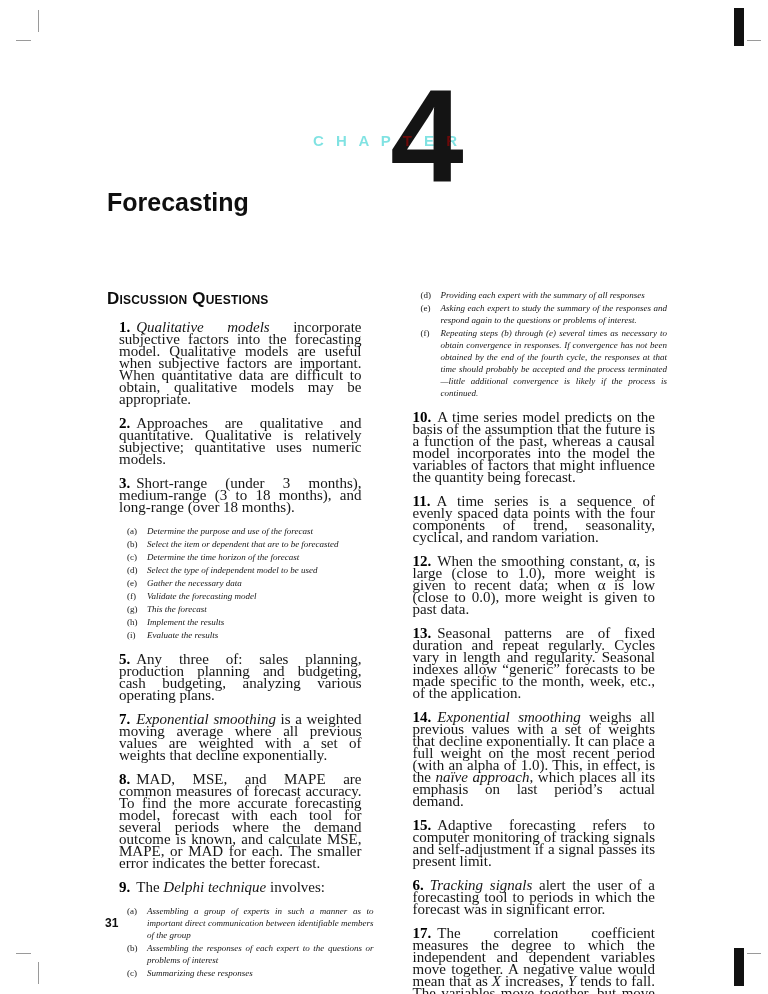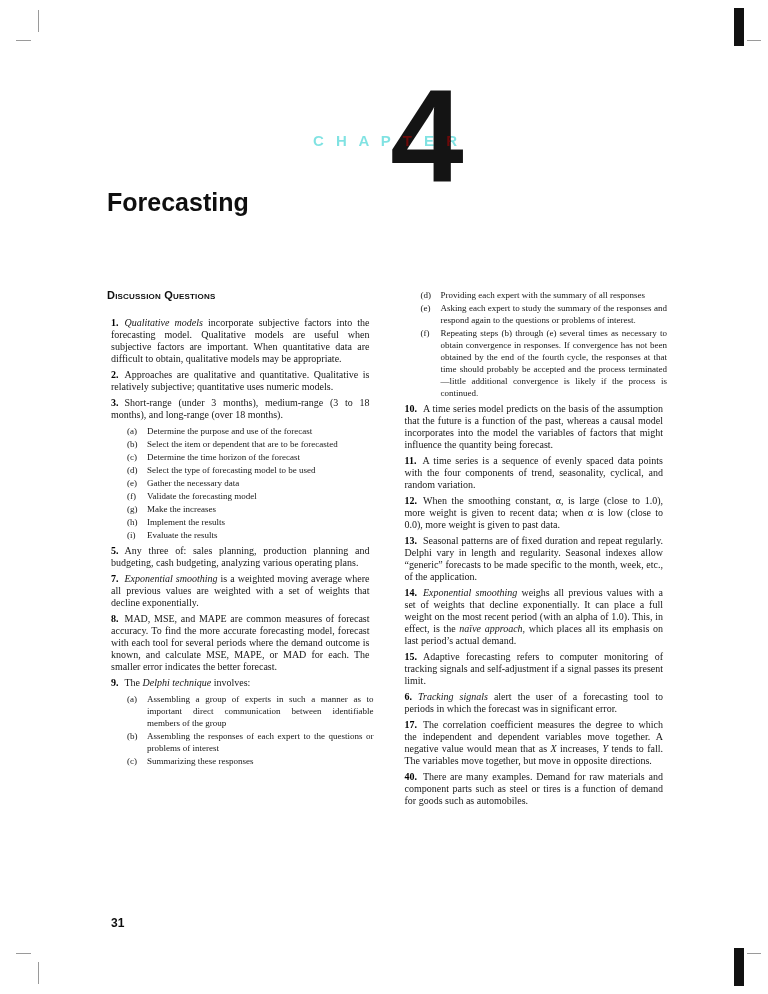--- a/index.html
+++ b/index.html
@@ -63,52 +63,52 @@
   
   .columns {
     display: flex;
     gap: 27px;
     margin: 72px 0 0 107px;
     width: 560px;
   }
   .col { flex: 1 1 0; min-width: 0; }
 
   .sec-head {
-    margin: 0 0 16px 0;
-    font-family: "Liberation Sans", sans-serif;
-    font-weight: bold;
-    font-size: 11px;
+    margin: 0 0 8px 0;
+    font-family: "Liberation Sans", sans-serif;
+    font-weight: bold;
+    font-size: 17px;
     letter-spacing: 0.2px;
     font-variant: small-caps;
     color: #0d0d0d;
   }
 
   .q-item { margin: 0 0 4px 0; }
   .q-text {
-    margin: 4px;
-    font-size: 10px;
+    margin: 12px;
+    font-size: 15px;
     line-height: 12px;
     text-align: justify;
   }
   .q-text.hang { padding-left: 20px; text-indent: -20px; }
   .q-num { font-weight: bold; color: #000; padding-right: 6px; }
   .it { font-style: italic; }
 
   .sub {
     display: flex;
     margin: 0 0 1px 20px;
     font-size: 9px;
     line-height: 12px;
   }
   .sub-label { flex: 0 0 20px; width: 20px; }
-  .sub-text  { flex: 1 1 auto; text-align: justify; }
+  .sub-text  { flex: 1 1 auto; text-align: justify; font-style: italic; }
 
   .page-num {
     position: absolute;
-    left: 111px;
+    left: 105px;
     top: 916px;
     font-family: "Liberation Sans", sans-serif;
     font-weight: bold;
     font-size: 12px;
     color: #0d0d0d;
   }
 </style>
 </head>
 <body>
 
@@ -151,33 +151,33 @@
             <div class="sub">
               <span class="sub-label">(b)</span>
               <span class="sub-text">Select the item or dependent that are to be forecasted</span>
             </div>
             <div class="sub">
               <span class="sub-label">(c)</span>
               <span class="sub-text">Determine the time horizon of the forecast</span>
             </div>
             <div class="sub">
               <span class="sub-label">(d)</span>
-              <span class="sub-text">Select the type of forecasting model to be used</span>
+              <span class="sub-text">Select the type of independent model to be used</span>
             </div>
             <div class="sub">
               <span class="sub-label">(e)</span>
               <span class="sub-text">Gather the necessary data</span>
             </div>
             <div class="sub">
               <span class="sub-label">(f)</span>
               <span class="sub-text">Validate the forecasting model</span>
             </div>
             <div class="sub">
               <span class="sub-label">(g)</span>
-              <span class="sub-text">Make the increases</span>
+              <span class="sub-text">This the forecast</span>
             </div>
             <div class="sub">
               <span class="sub-label">(h)</span>
               <span class="sub-text">Implement the results</span>
             </div>
             <div class="sub">
               <span class="sub-label">(i)</span>
               <span class="sub-text">Evaluate the results</span>
             </div>
           </div>
@@ -226,21 +226,21 @@
           <div class="q-item">
             <p class="q-text"><span class="q-num">10.</span><span>A time series model predicts on the basis of the assumption that the future is a function of the past, whereas a causal model incorporates into the model the variables of factors that might influence the quantity being forecast.</span></p>
           </div>
           <div class="q-item">
             <p class="q-text"><span class="q-num">11.</span><span>A time series is a sequence of evenly spaced data points with the four components of trend, seasonality, cyclical, and random variation.</span></p>
           </div>
           <div class="q-item">
             <p class="q-text"><span class="q-num">12.</span><span>When the smoothing constant, α, is large (close to 1.0), more weight is given to recent data; when α is low (close to 0.0), more weight is given to past data.</span></p>
           </div>
           <div class="q-item">
-            <p class="q-text"><span class="q-num">13.</span><span>Seasonal patterns are of fixed duration and repeat regularly. Delphi vary in length and regularity. Seasonal indexes allow “generic” forecasts to be made specific to the month, week, etc., of the application.</span></p>
+            <p class="q-text"><span class="q-num">13.</span><span>Seasonal patterns are of fixed duration and repeat regularly. Cycles vary in length and regularity. Seasonal indexes allow “generic” forecasts to be made specific to the month, week, etc., of the application.</span></p>
           </div>
           <div class="q-item">
             <p class="q-text"><span class="q-num">14.</span><span class="it">Exponential smoothing</span><span> weighs all previous values with a set of weights that decline exponentially. It can place a full weight on the most recent period (with an alpha of 1.0). This, in effect, is the </span><span class="it">naïve approach</span><span>, which places all its emphasis on last period’s actual demand.</span></p>
           </div>
           <div class="q-item">
             <p class="q-text"><span class="q-num">15.</span><span>Adaptive forecasting refers to computer monitoring of tracking signals and self-adjustment if a signal passes its present limit.</span></p>
           </div>
           <div class="q-item">
             <p class="q-text"><span class="q-num">6.</span><span class="it">Tracking signals</span><span> alert the user of a forecasting tool to periods in which the forecast was in significant error.</span></p>
           </div>

